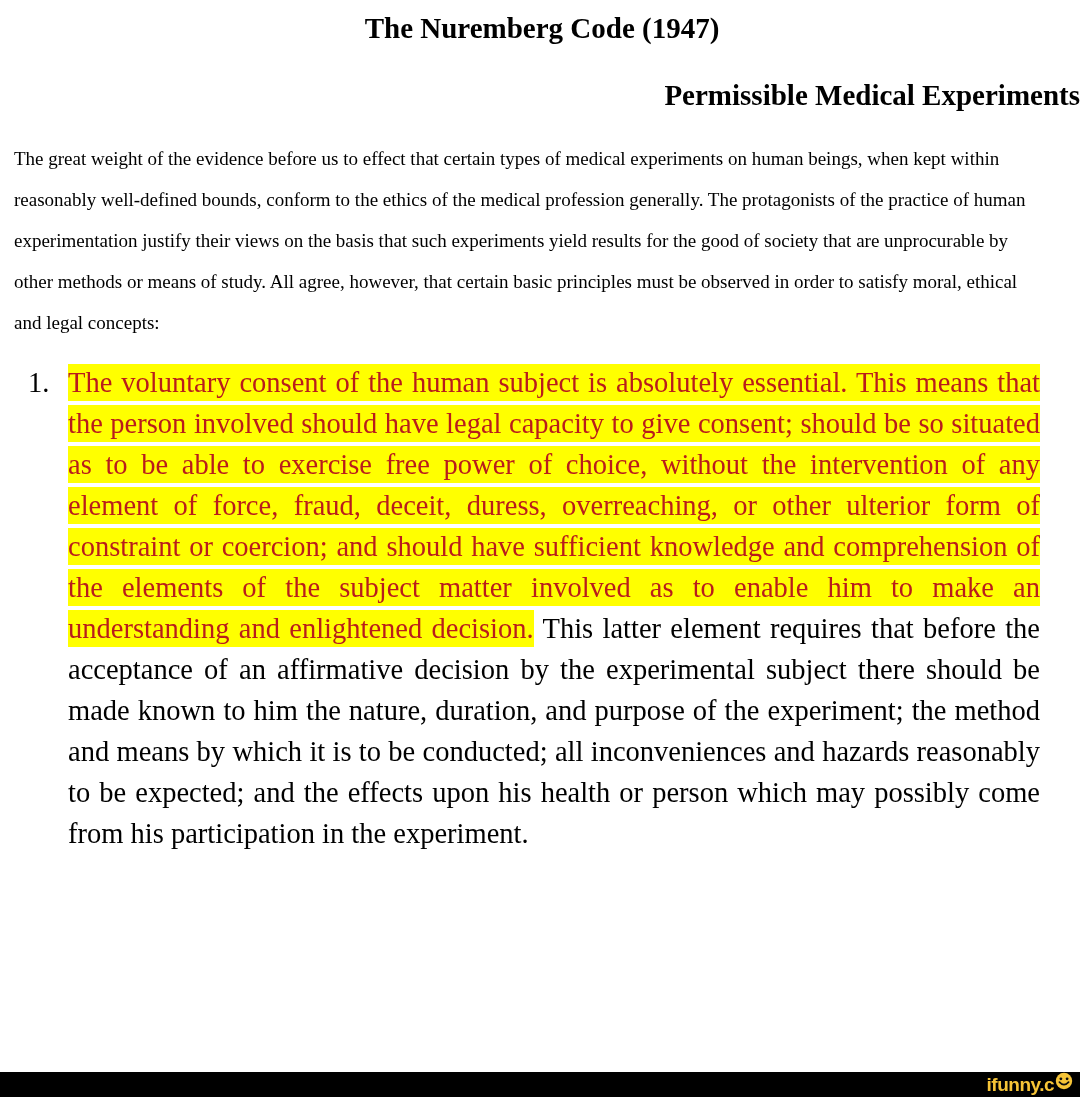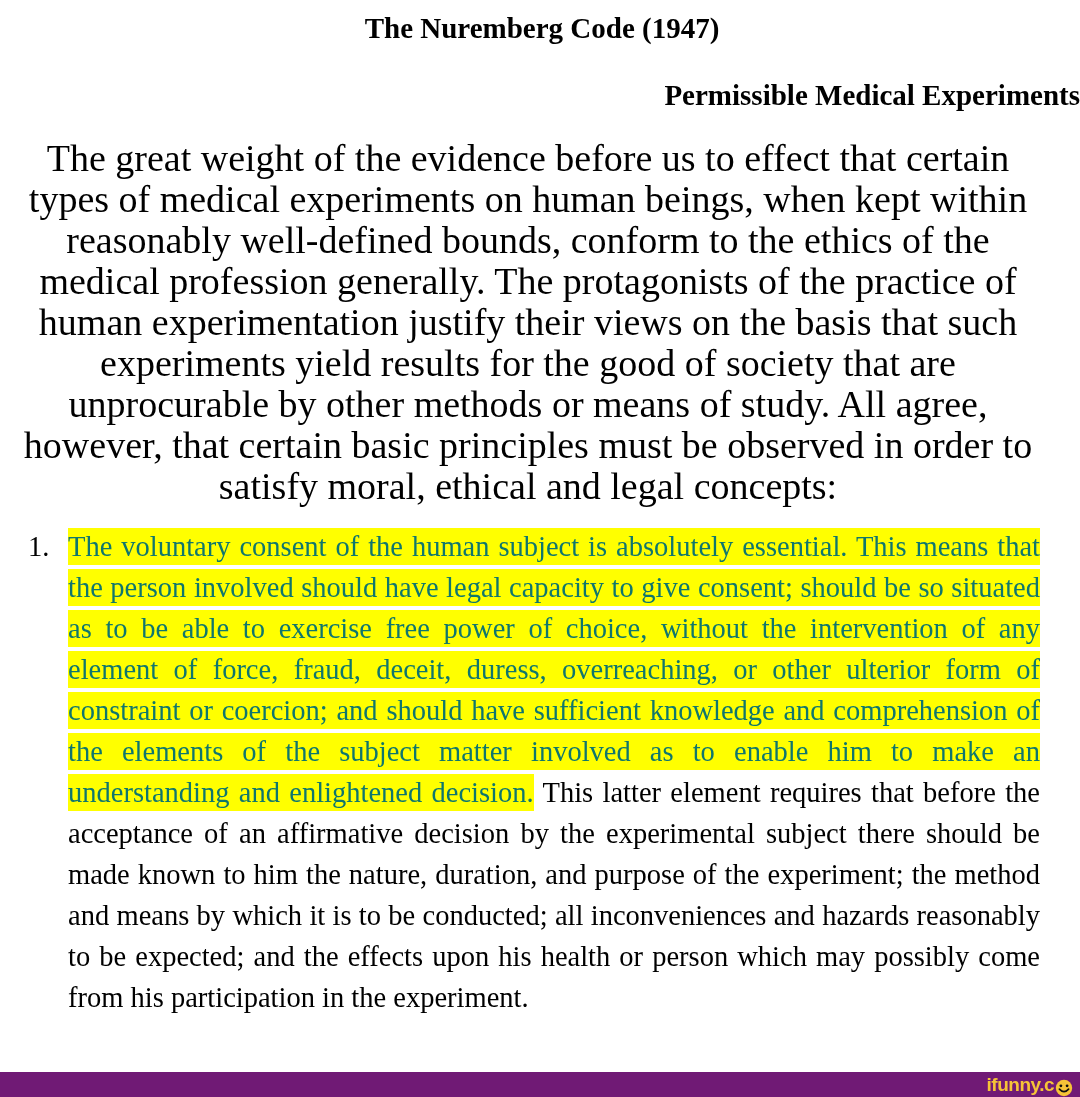--- a/index.html
+++ b/index.html
@@ -22,56 +22,56 @@
   }
   .doc-heading {
     margin: 33px 0 0 14px;
     font-size: 29px;
     font-weight: bold;
     line-height: 34px;
     text-align: right;
   }
   .intro {
     margin: 26px 38px 16px 14px;
-    font-size: 38px;
+    font-size: 19px;
     line-height: 41px;
-    text-align: center;
+    text-align: left;
   }
   .numbered-item {
     margin: 19px 40px 0 28px;
     display: flex;
     align-items: flex-start;
   }
   .item-number {
     flex: 0 0 40px;
     font-size: 28.5px;
     line-height: 41px;
   }
   .item-text {
     flex: 1 1 auto;
     width: 972px;
     font-size: 28.5px;
     line-height: 41px;
     text-align: justify;
   }
   .item-text mark {
     background: #FFFF00;
-    color: #0f766e;
+    color: #b91c1c;
     padding: 3px 0;
   }
   .watermark-bar {
     position: absolute;
     left: 0;
     bottom: 0;
     width: 100%;
     height: 25px;
-    background: #701a75;
+    background: #000000;
     display: flex;
     justify-content: flex-end;
-    align-items: flex-end;
+    align-items: flex-start;
     padding-right: 7px;
   }
   .brand-text {
     font-family: "Liberation Sans", sans-serif;
     font-weight: 800;
     font-size: 19px;
     letter-spacing: -0.5px;
     color: #f6c437;
     line-height: 25px;
   }

